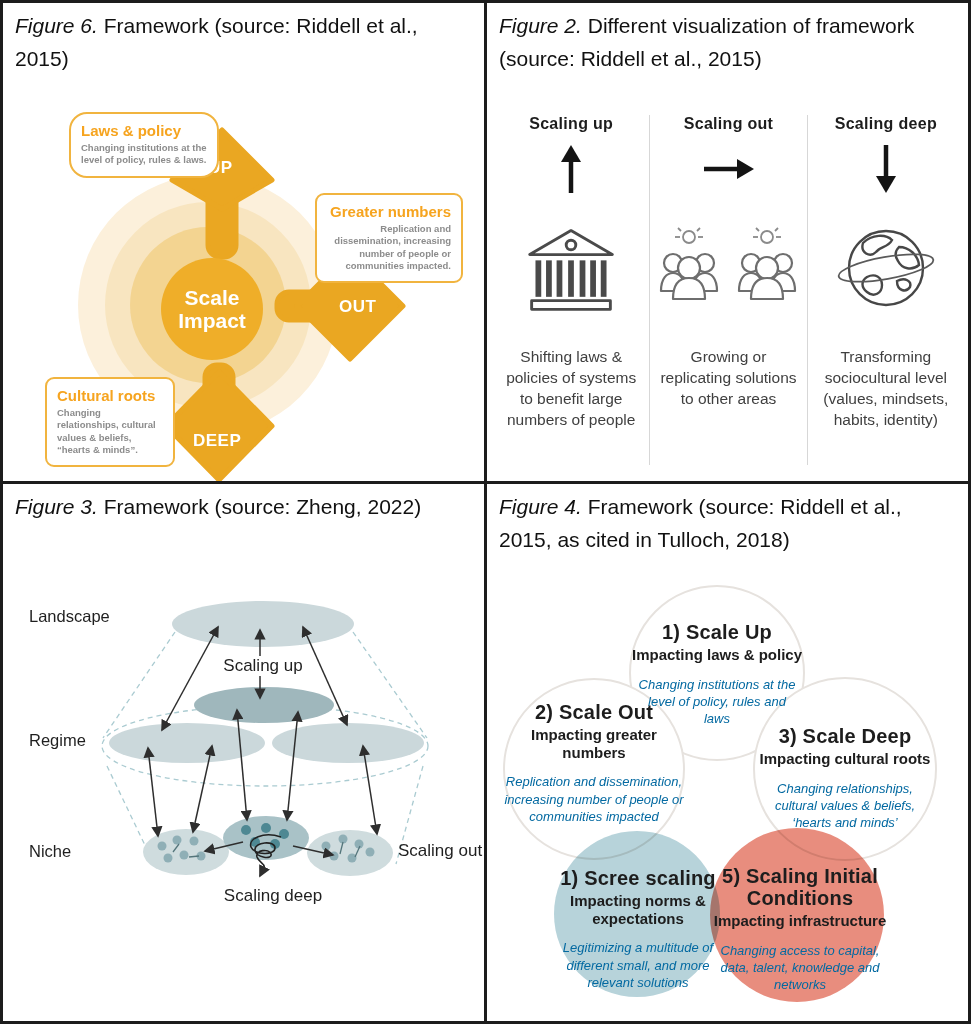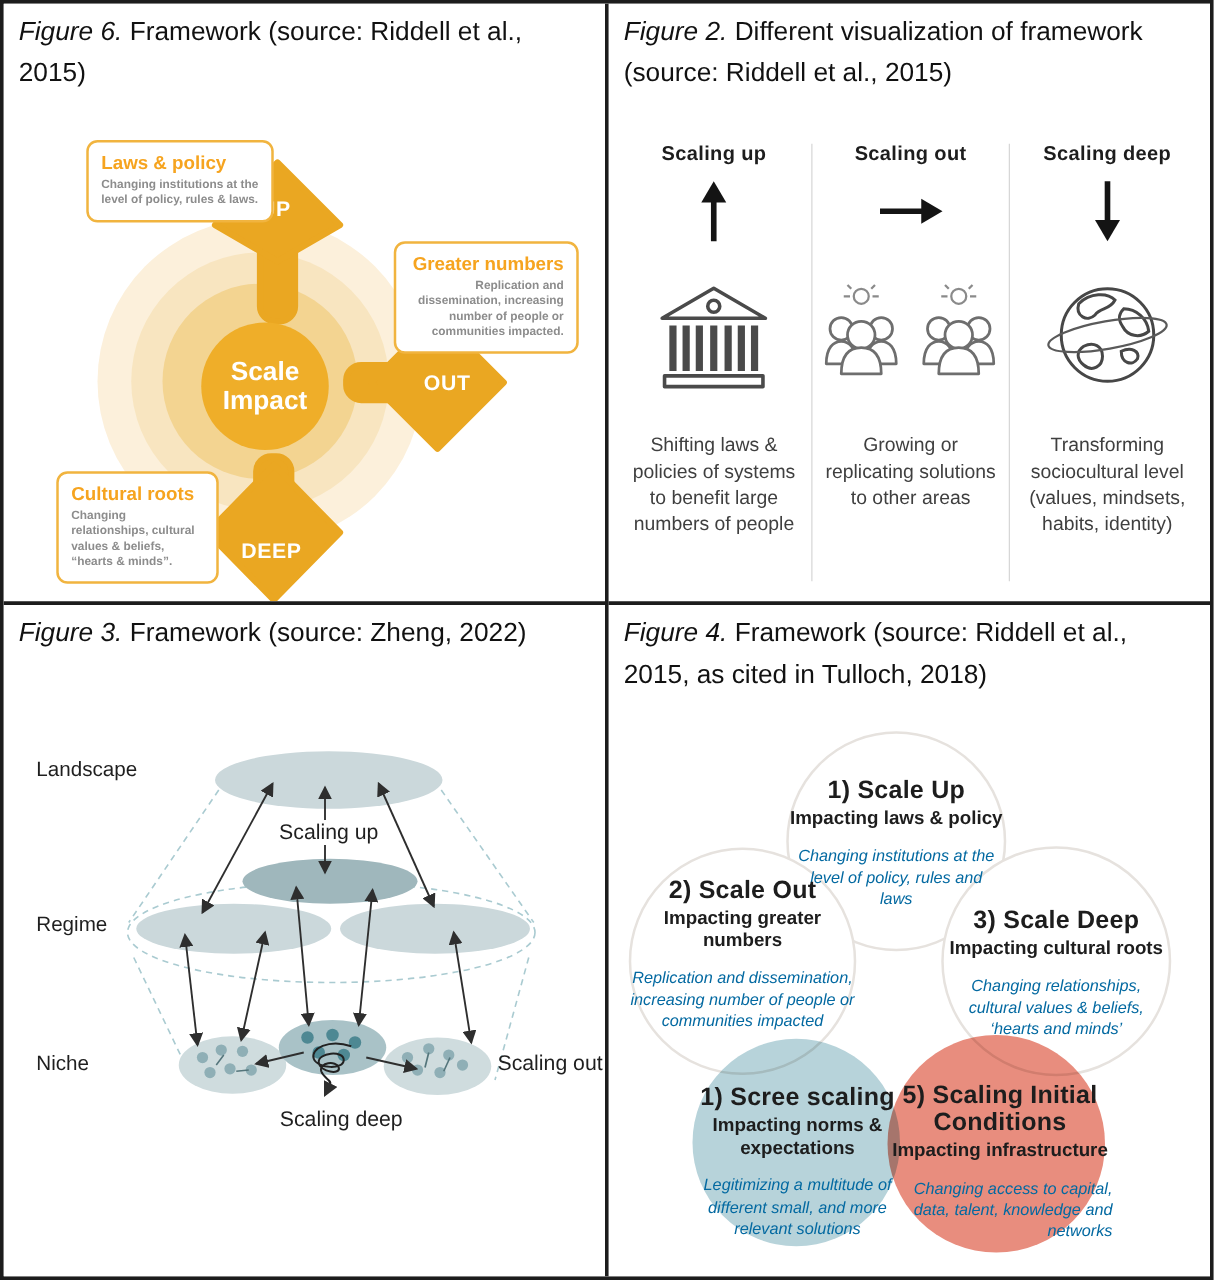--- a/index.html
+++ b/index.html
@@ -76,21 +76,21 @@
 
     <div class="f1-arrow-label" style="left:205px;top:155px;">UP</div>
     <div class="f1-arrow-label" style="left:336px;top:294px;">OUT</div>
     <div class="f1-arrow-label" style="left:190px;top:428px;">DEEP</div>
 
     <div class="f1-center" style="left:158px;top:255px;width:102px;height:102px;">
       <span>Scale</span>
       <span>Impact</span>
     </div>
 
-    <div class="f1-box" style="left:66px;top:109px;width:150px;">
+    <div class="f1-box" style="left:66px;top:109px;width:150px;border-radius:18px;">
       <h4>Laws &amp; policy</h4>
       <p>Changing institutions at the level of policy, rules &amp; laws.</p>
     </div>
     <div class="f1-box right" style="left:312px;top:190px;width:148px;">
       <h4>Greater numbers</h4>
       <p>Replication and dissemination, increasing number of people or communities impacted.</p>
     </div>
     <div class="f1-box" style="left:42px;top:374px;width:130px;">
       <h4>Cultural roots</h4>
       <p>Changing relationships, cultural values &amp; beliefs, “hearts &amp; minds”.</p>
@@ -297,17 +297,17 @@
       <div class="f4-body" style="max-width:180px;margin-left:auto;margin-right:auto;">Changing relationships, cultural values &amp; beliefs, ‘hearts and minds’</div>
     </div>
     <div class="f4-text" style="left:54px;top:383px;width:194px;">
       <div class="f4-title">1) Scree scaling</div>
       <div class="f4-sub" style="max-width:160px;margin-left:auto;margin-right:auto;">Impacting norms &amp; expectations</div>
       <div class="f4-body" style="max-width:180px;margin-left:auto;margin-right:auto;">Legitimizing a multitude of different small, and more relevant solutions</div>
     </div>
     <div class="f4-text" style="left:218px;top:381px;width:190px;">
       <div class="f4-title" style="max-width:180px;margin-left:auto;margin-right:auto;">5) Scaling Initial Conditions</div>
       <div class="f4-sub">Impacting infrastructure</div>
-      <div class="f4-body" style="max-width:180px;margin-left:auto;margin-right:auto;text-align:right;">Changing access to capital, data, talent, knowledge and networks</div>
+      <div class="f4-body" style="max-width:180px;margin-left:auto;margin-right:auto;">Changing access to capital, data, talent, knowledge and networks</div>
     </div>
   </div>
 
 </div>
 
 </body></html>

